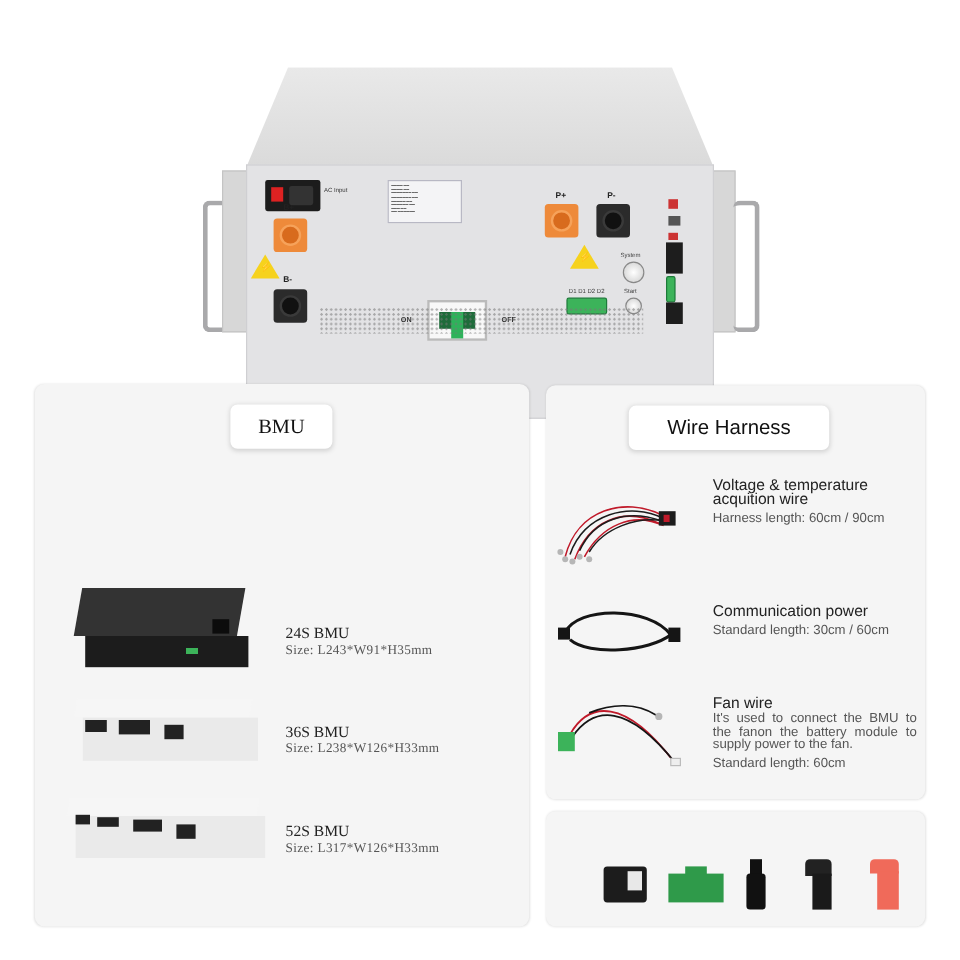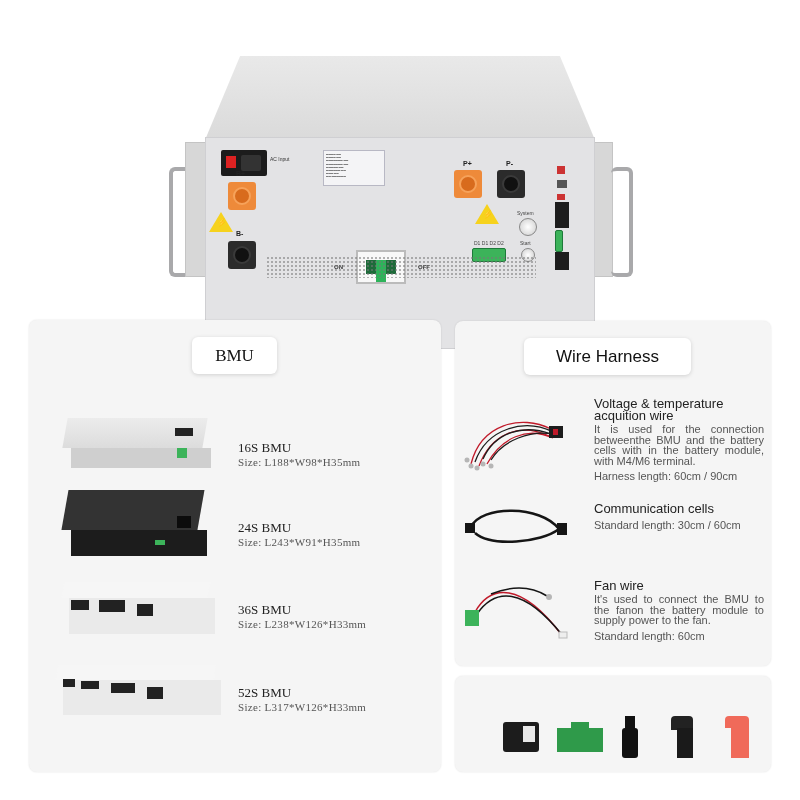--- a/index.html
+++ b/index.html
@@ -146,30 +146,20 @@
     <div class="green-conn" style="left:349px;top:92px;width:8px;height:22px;"></div>
     <div class="rj" style="left:349px;top:114px;width:14px;height:18px;"></div>
 
     <div class="vent" style="left:60px;top:118px;width:270px;height:22px;"></div>
   </div>
 </div>
 
 <div class="panel bmu">
   <div class="title-pill">BMU</div>
 
-  <div class="bmu-item" style="top:96px;">
-    <div class="box3d" style="left:36px;top:2px;width:140px;height:50px;">
-      <div class="topface" style="background:linear-gradient(#ececec,#dcdcdc);"></div>
-      <div class="frontface" style="background:#cfcfcf;"></div>
-      <div style="position:absolute;left:110px;top:10px;width:18px;height:8px;background:#222;"></div>
-      <div style="position:absolute;left:112px;top:30px;width:10px;height:10px;background:#3cb35a;"></div>
-    </div>
-    <div class="bmu-name" style="top:24px;">16S BMU</div>
-    <div class="bmu-size" style="top:40px;">Size: L188*W98*H35mm</div>
-  </div>
 
   <div class="bmu-item" style="top:170px;">
     <div class="box3d" style="left:36px;top:0px;width:136px;height:66px;">
       <div class="topface" style="background:#333;"></div>
       <div class="frontface" style="background:#1c1c1c;"></div>
       <div style="position:absolute;left:112px;top:26px;width:14px;height:12px;background:#0c0c0c;"></div>
       <div style="position:absolute;left:90px;top:50px;width:10px;height:5px;background:#3cb35a;"></div>
     </div>
     <div class="bmu-name" style="top:30px;">24S BMU</div>
     <div class="bmu-size" style="top:46px;">Size:  L243*W91*H35mm</div>
@@ -219,33 +209,32 @@
       <g fill="#b6b6b6">
           <circle cx="10" cy="62" r="2.5"></circle>
           <circle cx="16" cy="64" r="2.5"></circle>
           <circle cx="22" cy="60" r="2.5"></circle>
           <circle cx="30" cy="62" r="2.5"></circle>
           <circle cx="6" cy="56" r="2.5"></circle>
         </g>
     </svg>
     <div class="wire-text">
       <div class="wire-title">Voltage &amp; temperature acquition wire</div>
-      <div class="wire-desc">It is used for the connection betweenthe BMU and the battery cells with in the battery module, with M4/M6 terminal.</div>
       <div class="wire-len">Harness length: 60cm / 90cm</div>
     </div>
   </div>
 
   <div class="wire-item" style="top:182px;">
     <svg class="wire-img" style="top:4px;height:44px;" viewBox="0 0 110 44">
       <path d="M10 20 C 20 -2, 80 -2, 98 22 C 80 36, 30 40, 14 26" fill="none" stroke="#151515" stroke-width="2.5"></path>
       <rect x="4" y="16" width="10" height="10" fill="#151515"></rect>
       <rect x="96" y="16" width="10" height="12" fill="#151515"></rect>
     </svg>
     <div class="wire-text">
-      <div class="wire-title">Communication cells</div>
+      <div class="wire-title">Communication power</div>
       <div class="wire-len">Standard length: 30cm / 60cm</div>
     </div>
   </div>
 
   <div class="wire-item" style="top:259px;">
     <svg class="wire-img" style="top:0px;height:62px;" viewBox="0 0 110 62">
       <path d="M14 32 C 30 4, 60 2, 100 54" fill="none" stroke="#c01a2a" stroke-width="1.5"></path>
       <path d="M16 34 C 34 8, 62 6, 102 56" fill="none" stroke="#151515" stroke-width="1.5"></path>
       <path d="M30 14 C 50 6, 70 6, 86 16" fill="none" stroke="#151515" stroke-width="1.5"></path>
       <circle cx="88" cy="17" r="3" fill="#b6b6b6"></circle>

